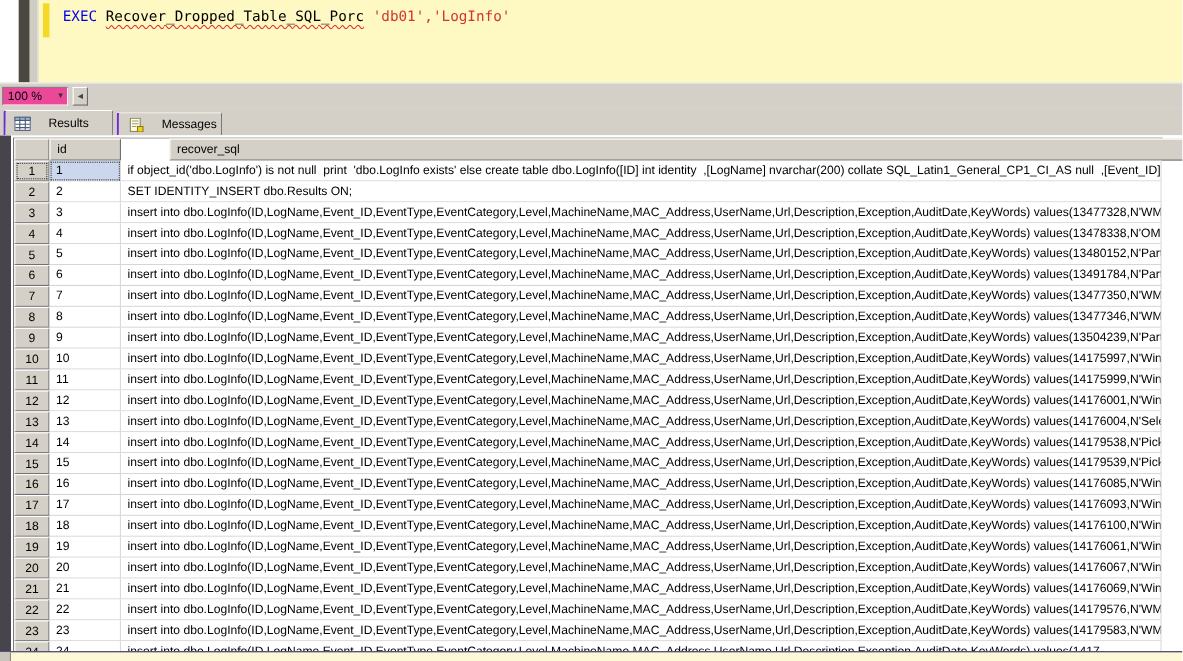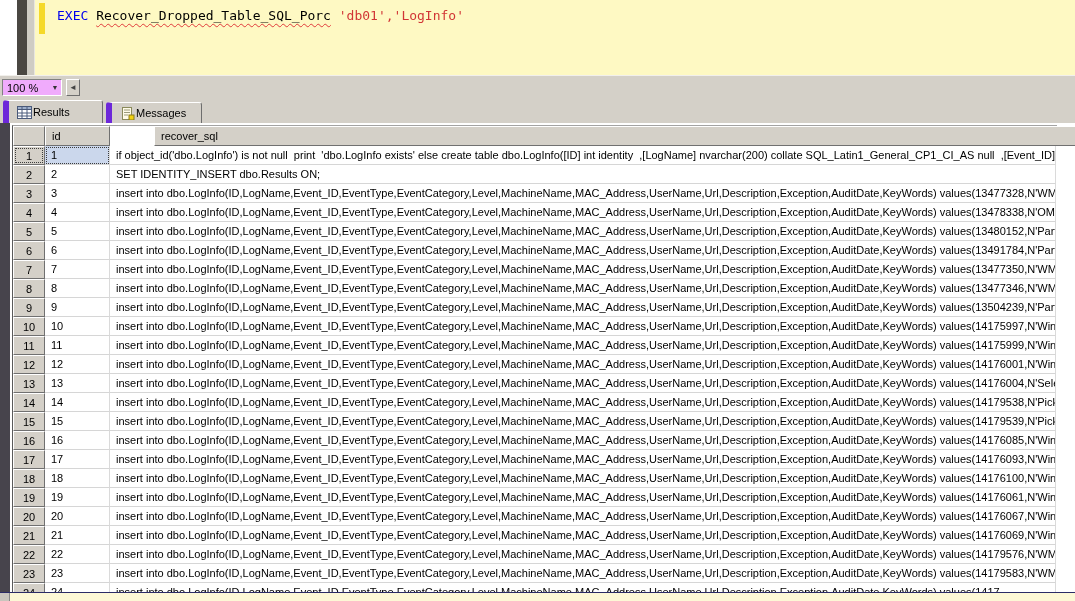--- a/index.html
+++ b/index.html
@@ -12,33 +12,33 @@
   .win-edge { position:absolute; top:0; left:0; width:10px; height:75px; background:#4a4742; }
   .gutter { position:absolute; top:0; left:10px; width:8px; height:75px; background:#cfccc4; border-right:1px solid #e8e6e0; }
   .change-bar { position:absolute; top:3px; left:22px; width:6px; height:31px; background:#f5d929; }
   .code-line { position:absolute; top:8px; left:40px; font-family:"DejaVu Sans Mono", monospace; font-size:13px; white-space:pre; color:#000; }
   .kw { color:#0000ee; }
   .proc { color:#000; text-decoration:underline; text-decoration-style:wavy; text-decoration-color:#e03b3b; text-decoration-thickness:1px; text-underline-offset:3px; }
   .str { color:#d13535; }
 
   
   .hscroll-strip { position:absolute; top:75px; left:0; width:1075px; height:24px; background:#d4d0c8; border-top:1px solid #f2f0ec; }
-  .zoom-combo { position:absolute; top:3px; left:2px; width:60px; height:17px; background:#f0abfc;
+  .zoom-combo { position:absolute; top:3px; left:2px; width:60px; height:17px; background:#ec4899;
     border-top:1px solid #808080; border-left:1px solid #808080; border-bottom:1px solid #fff; border-right:1px solid #fff;
     font-size:11px; color:#000; display:flex; align-items:center; }
   .zoom-combo .val { padding-left:4px; flex:1; }
   .zoom-combo .arrow { width:12px; font-size:7px; color:#333; text-align:center; }
   .scroll-left-btn { position:absolute; top:3px; left:66px; width:14px; height:17px; background:#d4d0c8;
     border-top:1px solid #fff; border-left:1px solid #fff; border-right:1px solid #6e6e6e; border-bottom:1px solid #6e6e6e;
     font-size:8px; color:#444; text-align:center; line-height:15px; }
 
   
   .tab-strip { position:absolute; top:99px; left:0; width:1075px; height:24px; background:#d4d0c8; }
-  .tab { position:absolute; bottom:0; height:21px; background:#d4d0c8; display:flex; align-items:center; gap:1px;
-    border-top:1px solid #fff; border-left:6px solid #6d28d9; border-right:1px solid #6e6e6e;
+  .tab { position:absolute; bottom:0; height:21px; background:#d4d0c8; display:flex; align-items:center; gap:16px;
+    border-top:1px solid #fff; border-left:2px solid #6d28d9; border-right:1px solid #6e6e6e;
     border-top-left-radius:3px; border-top-right-radius:3px; font-size:11px; color:#000; padding:0 8px; }
   .tab.active { height:23px; z-index:2; }
   .tab-results { left:3px; width:100px; }
   .tab-messages { left:106px; width:96px; }
   .tab .ticon { width:15px; height:13px; flex:none; }
 
   
   .grid-pane { position:absolute; top:123px; left:0; width:1075px; height:469px; background:#fff; overflow:hidden; }
   .win-edge2 { position:absolute; top:0; left:0; width:10px; height:469px; background:#47444c; }
   .grid-table { position:absolute; top:2px; left:12px; width:1045px; border-top:1px solid #a3a3a3; border-left:1px solid #5a5a5a; }

